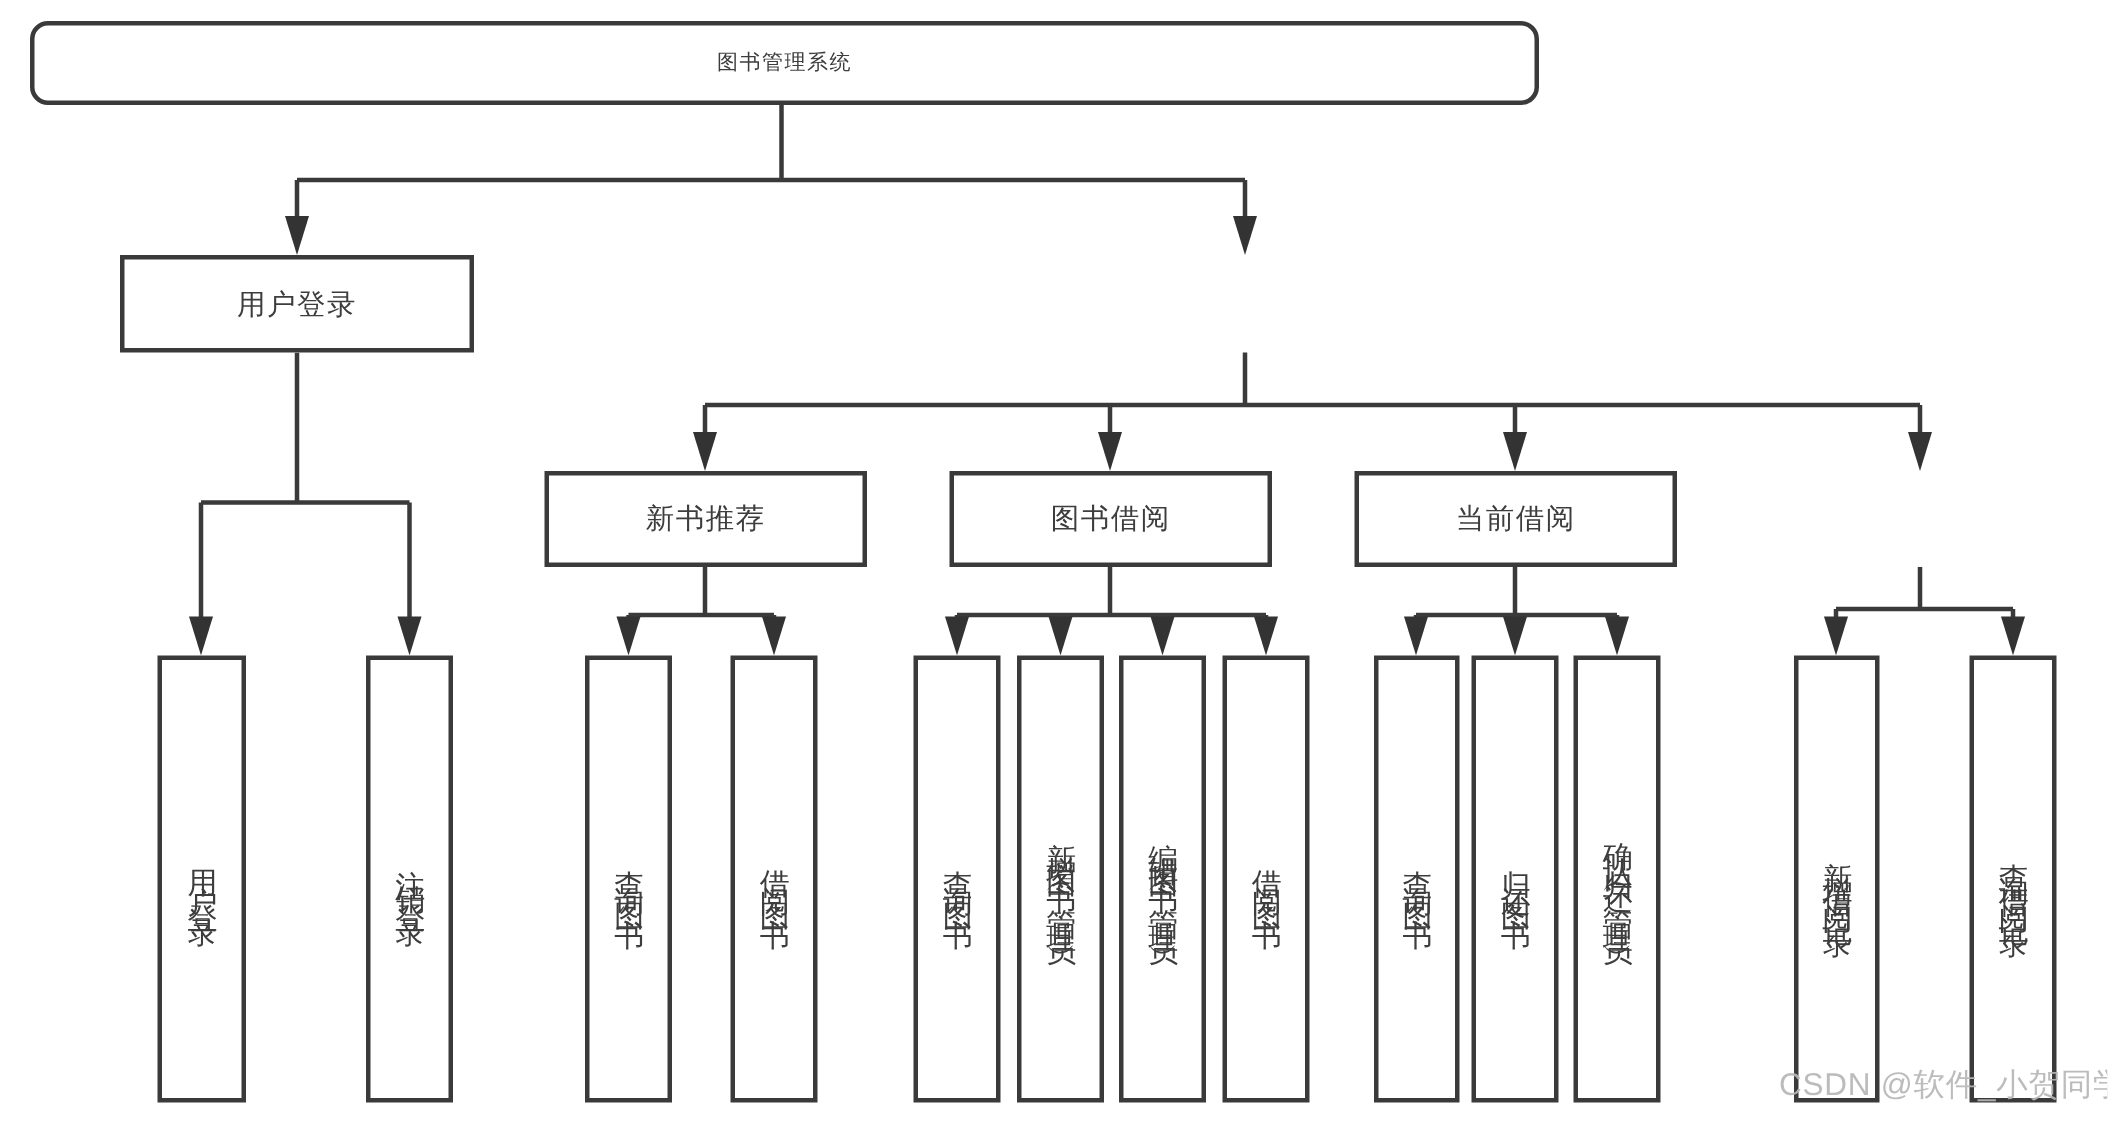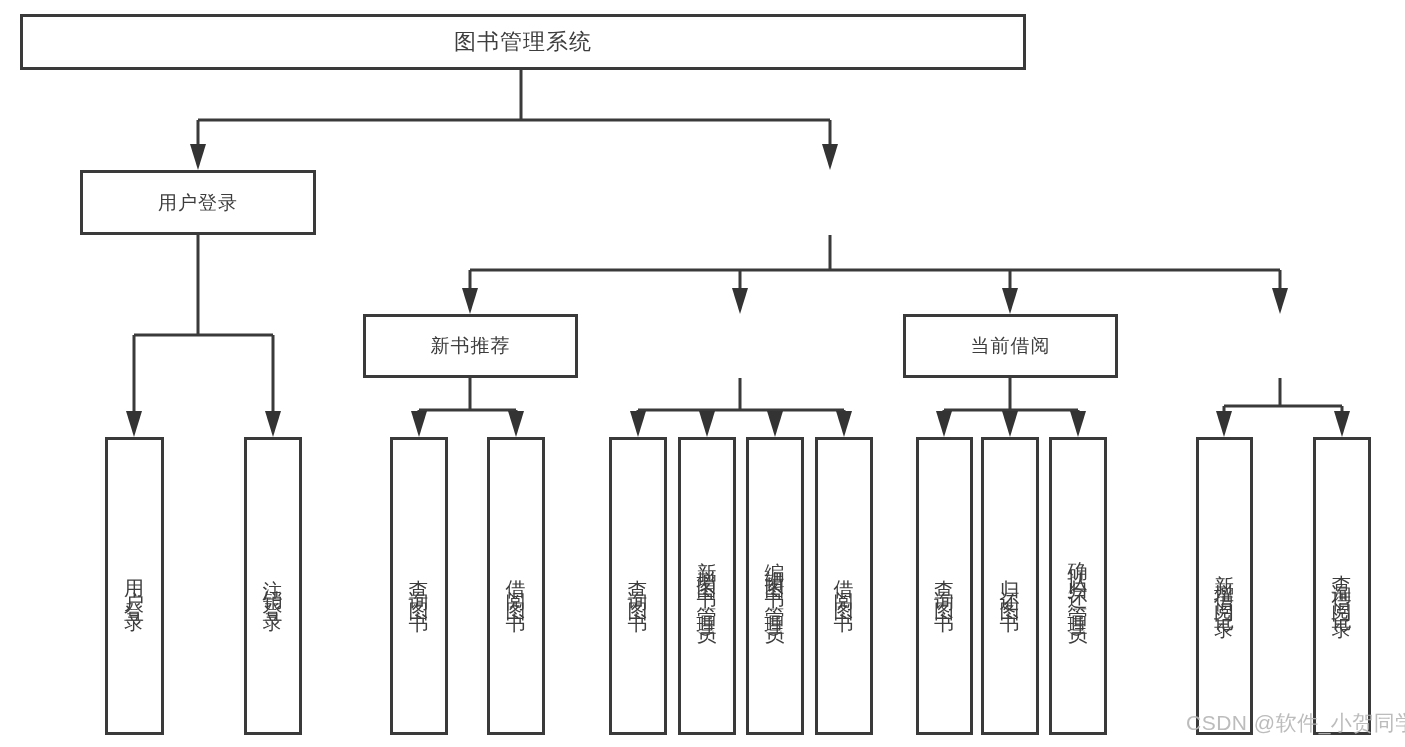--- a/index.html
+++ b/index.html
@@ -15,21 +15,21 @@
     position:absolute;
     box-sizing:border-box;
     background:#ffffff;
     border:3px solid #3a3a3a;
     display:flex;
     align-items:center;
     justify-content:center;
     color:#3d3d3d;
     z-index:2;
   }
-  .box.lvl1 { font-size:22px; letter-spacing:1px; }
+  .box.lvl1 { font-size:14px; letter-spacing:1px;border-radius:12px; }
   .box.lvl2, .box.lvl3 { font-size:19px; letter-spacing:1px; }
   .leaf span {
     writing-mode:vertical-rl;
     text-orientation:mixed;
     font-size:20px;
     letter-spacing:11px;
     line-height:1;
     color:#3d3d3d;
   }
   .leaf.long span { letter-spacing:9px; }
@@ -92,20 +92,23 @@
     <span>图书管理系统</span>
   </div>
 
   <div class="box lvl2" style="left:80px; top:170px; width:236px; height:65px;">
     <span>用户登录</span>
   </div>
 
   <div class="box lvl3" style="left:363px; top:314px; width:215px; height:64px;">
     <span>新书推荐</span>
   </div>
+  <div class="box lvl3" style="left:633px; top:314px; width:215px; height:64px;">
+    <span>图书借阅</span>
+  </div>
   <div class="box lvl3" style="left:903px; top:314px; width:215px; height:64px;">
     <span>当前借阅</span>
   </div>
 
   <div class="box leaf" style="left:105px; top:437px; width:59px; height:298px;">
     <span>用户登录</span>
   </div>
   <div class="box leaf" style="left:244px; top:437px; width:58px; height:298px;">
     <span>注销登录</span>
   </div>

